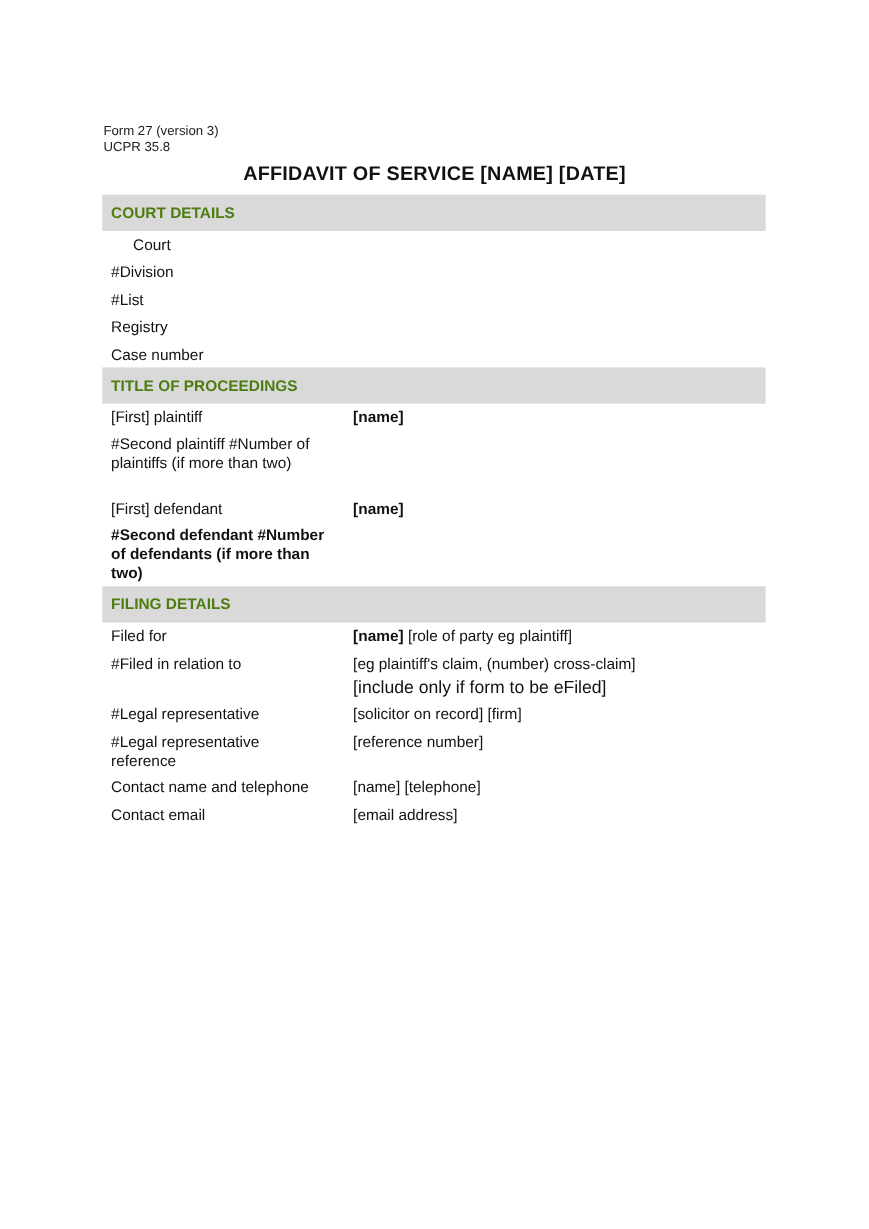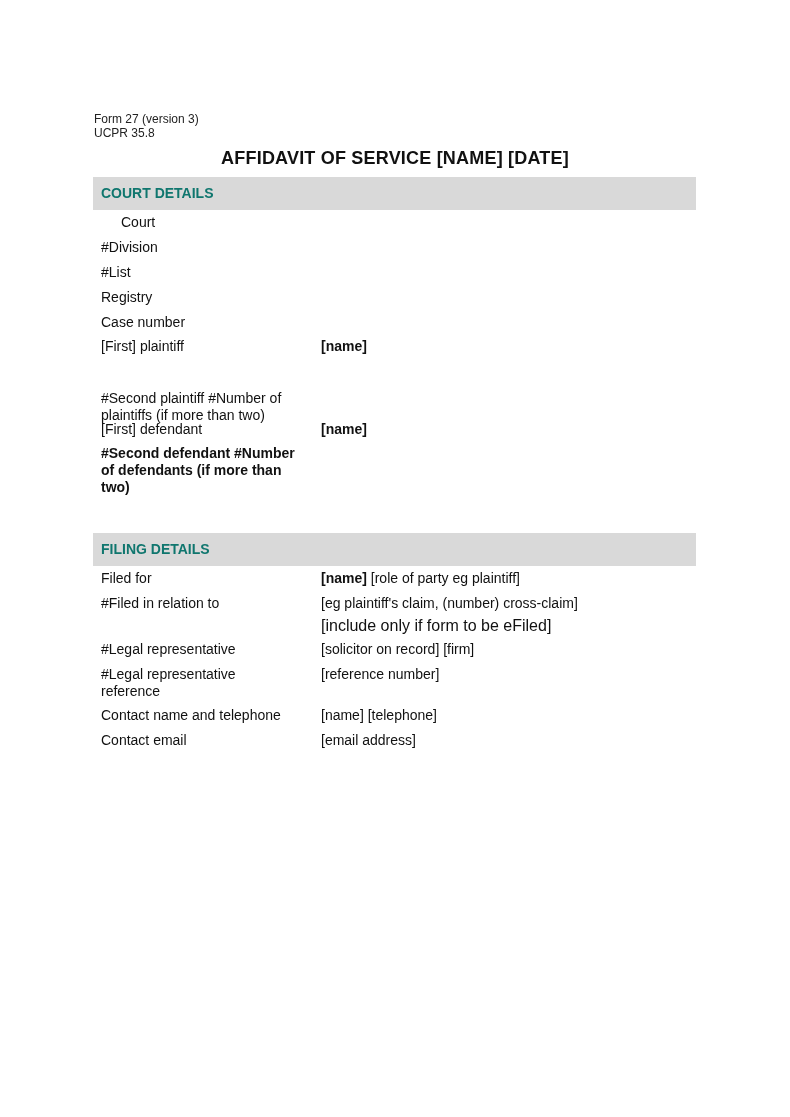--- a/index.html
+++ b/index.html
@@ -3,21 +3,21 @@
   <meta charset="utf-8">
   <style>
     html, body { margin:0; padding:0; background:#ffffff; }
     body { width:790px; height:1117px; position:relative; overflow:hidden;
            font-family:"Liberation Sans", sans-serif; color:#111; }
     .meta { position:absolute; left:94px; top:112px; font-size:12px; line-height:14px; color:#222; }
     .title { position:absolute; left:0; width:790px; top:148px; text-align:center;
              font-size:18px; font-weight:bold; letter-spacing:0.2px; color:#111; }
     .section { position:absolute; left:93px; width:603px; }
     .bar { background:#d9d9d9; height:33px; box-sizing:border-box; padding-left:8px;
-           font-size:14px; font-weight:bold; line-height:33px; color:#0f766e; }
+           font-size:14px; font-weight:bold; line-height:33px; color:#4d7c0f; }
     .row { position:relative; font-size:14px; line-height:17px; }
     .label { position:absolute; left:8px; width:205px; }
     .value { position:absolute; left:228px; width:370px; }
     .bold { font-weight:bold; }
     .small { font-size:16px; }
   </style>
 </head>
 <body>
 
 <div class="meta">
@@ -40,26 +40,27 @@
   </div>
   <div class="row" style="height:25px;">
     <span class="label" style="top:4px;">Registry</span>
   </div>
   <div class="row" style="height:24px;">
     <span class="label" style="top:4px;">Case number</span>
   </div>
 </div>
 
 <div class="section" style="top:334px;">
+  <div class="bar">TITLE OF PROCEEDINGS</div>
   <div class="row" style="height:24px;">
     <span class="label" style="top:4px;">[First] plaintiff</span>
     <span class="value bold" style="top:4px;">[name]</span>
   </div>
   <div class="row" style="height:59px;">
-    <span class="label" style="top:4px; width:200px;margin-top:28px;">#Second plaintiff #Number of plaintiffs (if more than two)</span>
+    <span class="label" style="top:4px; width:200px;">#Second plaintiff #Number of plaintiffs (if more than two)</span>
   </div>
   <div class="row" style="height:24px;">
     <span class="label" style="top:4px;">[First] defendant</span>
     <span class="value bold" style="top:4px;">[name]</span>
   </div>
   <div class="row" style="height:58px;font-weight:bold;">
     <span class="label" style="top:4px; width:200px;">#Second defendant #Number of defendants (if more than two)</span>
   </div>
 </div>
 

